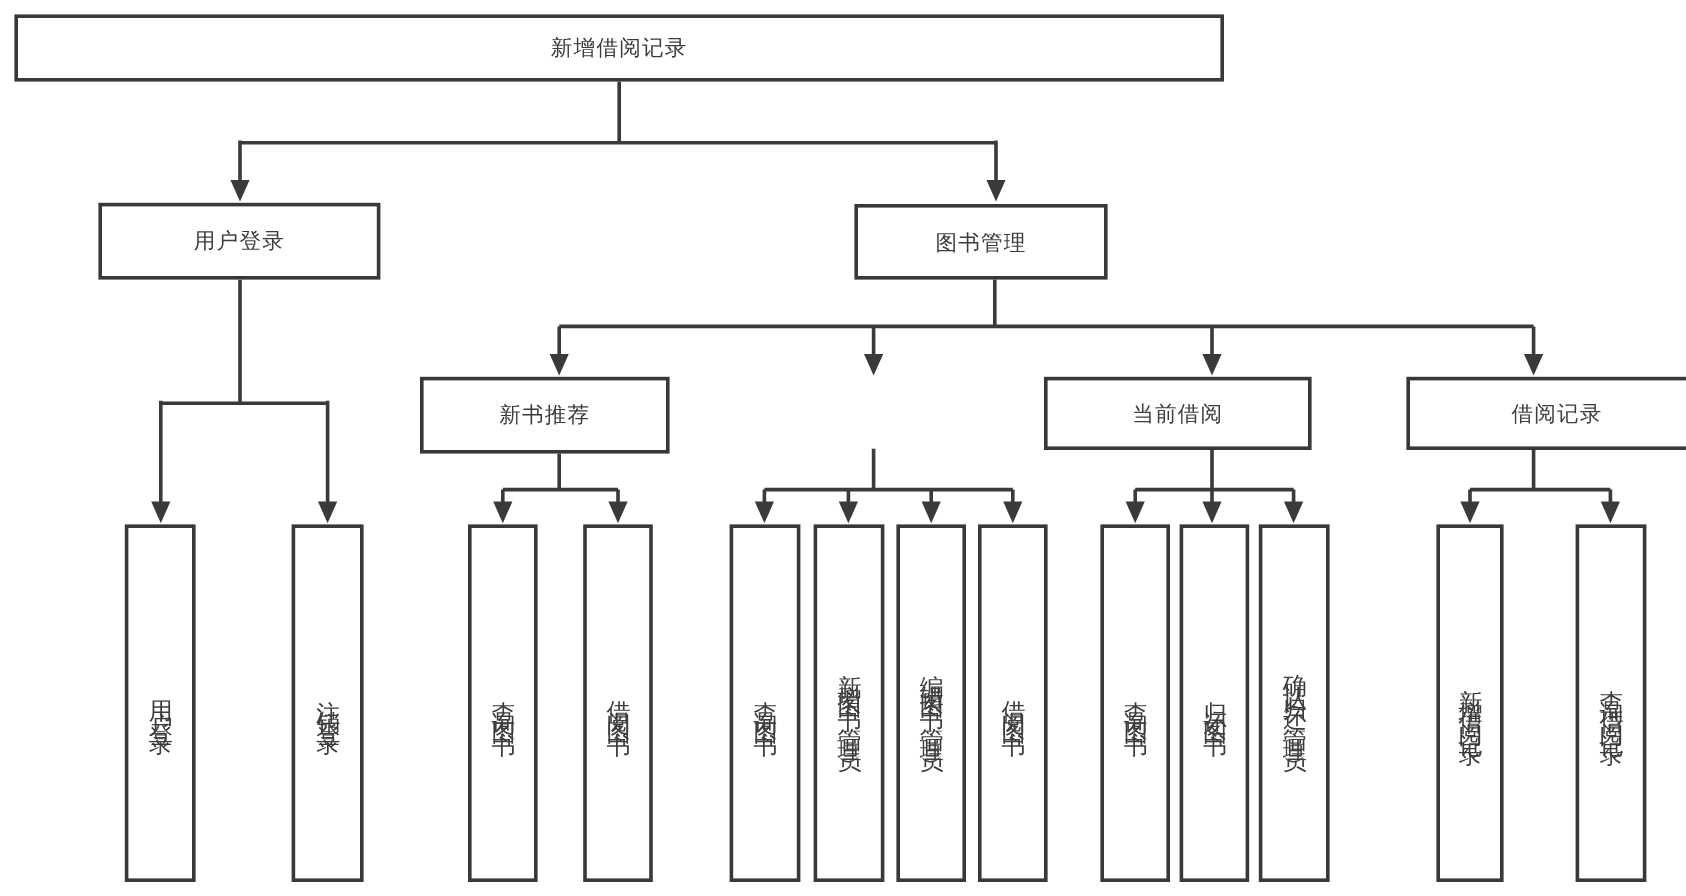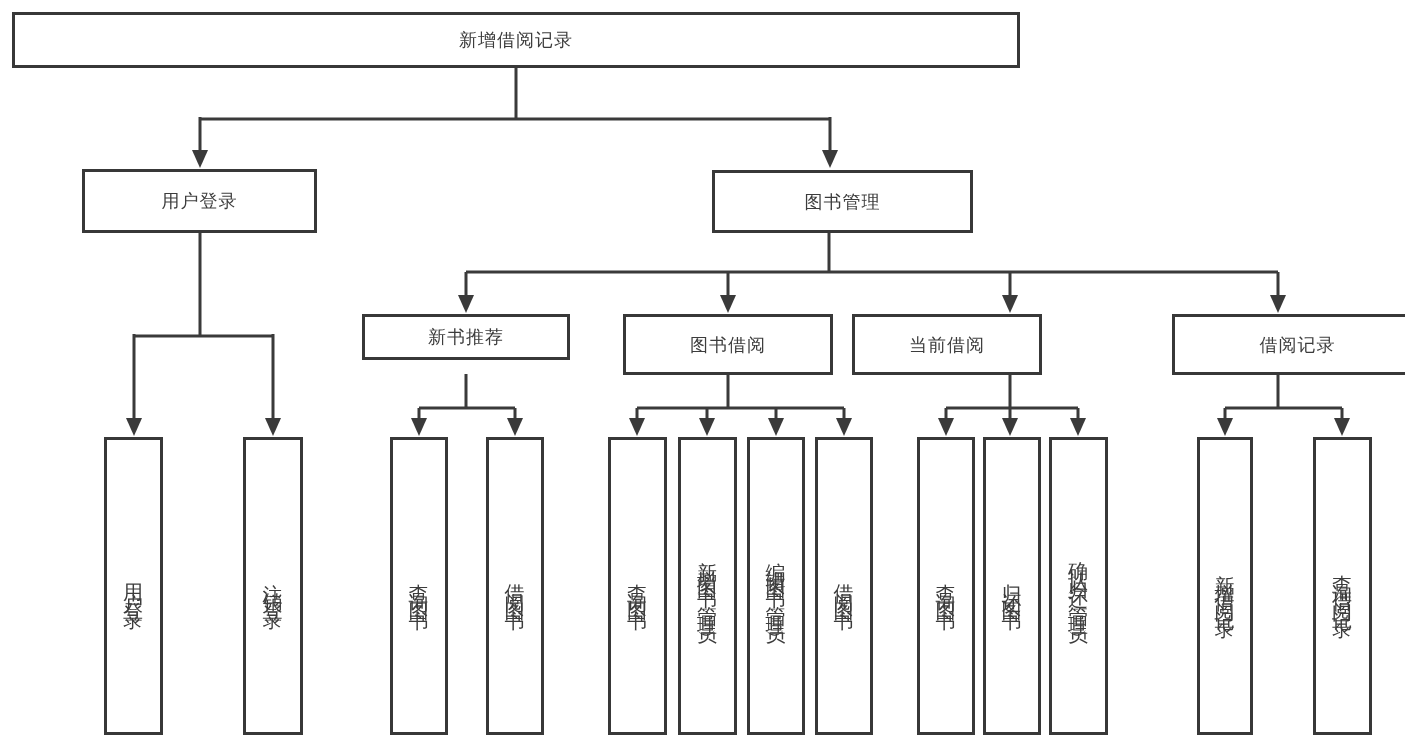--- a/index.html
+++ b/index.html
@@ -103,25 +103,24 @@
     <polygon class="ar" points="1078,436 1070,418 1086,418"></polygon>
 
     <path class="ln" d="M1278 374 V408 M1225 408 H1342 M1225 408 V420 M1342 408 V420"></path>
     <polygon class="ar" points="1225,436 1217,418 1233,418"></polygon>
     <polygon class="ar" points="1342,436 1334,418 1350,418"></polygon>
   </svg>
 
   <div class="box h" style="left:12px;top:12px;width:1008px;height:56px">新增借阅记录</div>
 
   <div class="box h" style="left:82px;top:169px;width:235px;height:64px">用户登录</div>
-  <div class="box h" style="left:712px;top:170px;width:261px;height:63px">图书管理</div>
+  <div class="box h" style="left:712px;top:170px;width:211px;height:63px">图书管理</div>
 
-  <div class="box h" style="left:362px;top:314px;width:208px;height:46px">新书推荐</div>
-  <div class="box h" style="left:623px;top:314px;width:210px;height:61px">图书借阅</div>
-  <div class="box h" style="left:852px;top:314px;width:190px;height:61px">当前借阅</div>
+  <div class="box h" style="left:350px;top:314px;width:208px;height:64px">新书推荐</div>
+  <div class="box h" style="left:870px;top:314px;width:223px;height:61px">当前借阅</div>
   <div class="box h" style="left:1172px;top:314px;width:251px;height:61px">借阅记录</div>
 
   <div class="box v" style="left:104px;top:437px;width:59px;height:298px">用户登录</div>
   <div class="box v" style="left:243px;top:437px;width:60px;height:298px">注销登录</div>
 
   <div class="box v" style="left:390px;top:437px;width:58px;height:298px">查询图书</div>
   <div class="box v" style="left:486px;top:437px;width:58px;height:298px">借阅图书</div>
 
   <div class="box v" style="left:608px;top:437px;width:59px;height:298px">查询图书</div>
   <div class="box v" style="left:678px;top:437px;width:59px;height:298px">新增图书（管理员）</div>

